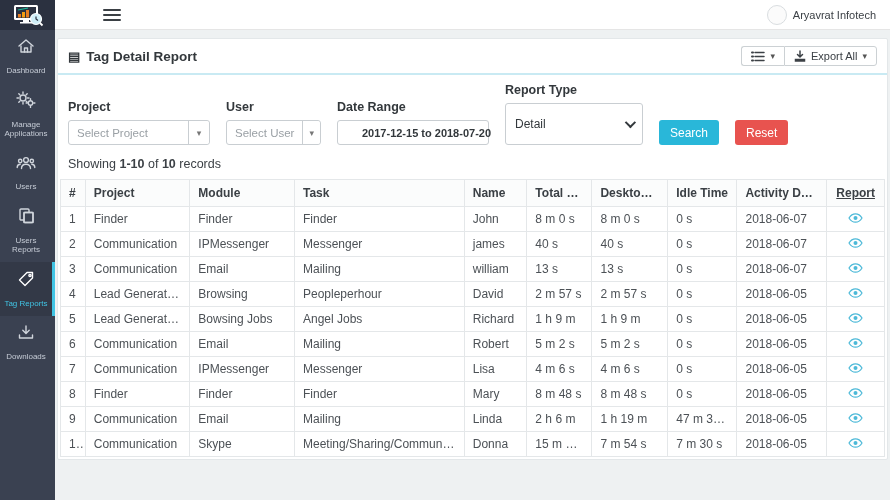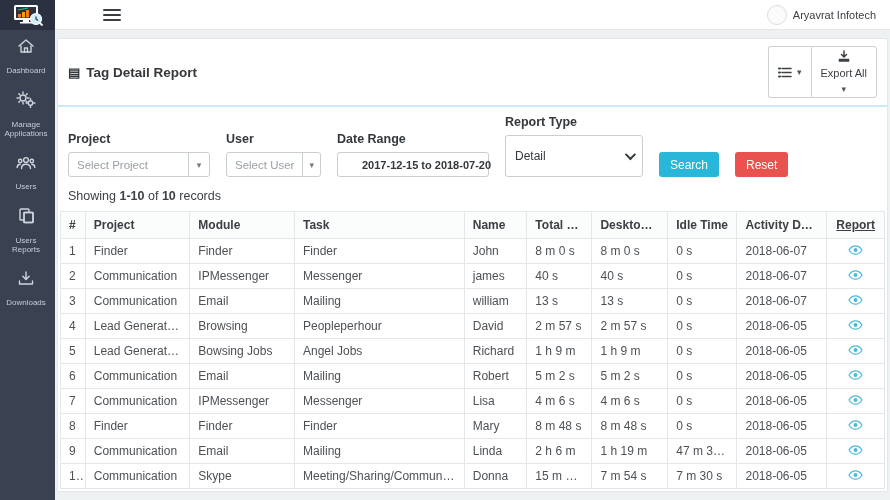--- a/index.html
+++ b/index.html
@@ -33,21 +33,21 @@
   
   .content{position:absolute;top:30px;left:55px;right:0;bottom:0;background:var(--page-bg);padding:8px 2px 0 2px;overflow:hidden;}
   .panel{background:#fff;border:1px solid var(--panel-border);border-radius:2px;}
 
   .panel-head{display:flex;align-items:center;justify-content:space-between;padding:7px 10px;border-bottom:2px solid var(--divider-cyan);}
   .page-title{font-size:13.5px;font-weight:bold;color:#33383c;display:flex;align-items:center;gap:6px;}
   .title-glyph{font-size:13px;color:#33383c;}
   .btn-group{display:flex;}
   .btn-group button{display:flex;align-items:center;gap:5px;background:#fff;border:1px solid #ccd1d4;padding:3px 9px;font-size:11px;color:#3c4146;cursor:pointer;font-family:inherit;}
   .btn-group button:first-child{border-radius:3px 0 0 3px;border-right:none;}
-  .btn-group button:last-child{border-radius:0 3px 3px 0;flex-direction:column;}
+  .btn-group button:last-child{border-radius:0 3px 3px 0;}
   .caret{font-size:9px;color:#555;}
   .btn-group svg{stroke:#3c4146;fill:none;stroke-width:1.5;stroke-linecap:round;}
 
   
   .filters{display:flex;align-items:flex-end;gap:16px;padding:8px 10px 10px 10px;flex-wrap:nowrap;}
   .fgroup{display:flex;flex-direction:column;gap:6px;}
   .fgroup .flabel{font-weight:bold;font-size:12.5px;color:#33383c;}
   .sel2{display:flex;align-items:center;border:1px solid #c9ced2;border-radius:3px;height:25px;background:#fff;cursor:pointer;}
   .sel2 .ph{padding:0 8px;color:#9aa0a5;font-size:11.5px;flex:1;white-space:nowrap;}
   .sel2 .car{width:21px;align-self:stretch;border-left:1px solid #c9ced2;display:flex;align-items:center;justify-content:center;color:#777;font-size:9px;background:#fff;border-radius:0 3px 3px 0;}
@@ -136,20 +136,27 @@
     </svg>
     <span class="lbl">Users</span>
   </div>
   <div class="side-item">
     <svg width="18" height="17" viewBox="0 0 18 17">
       <rect x="3" y="2" width="9" height="11" rx="1"></rect>
         <path d="M7 5.5 h9 v10 h-9 z" fill="#3a4151"></path>
         <rect x="7" y="5.5" width="9" height="10" rx="1"></rect>
     </svg>
     <span class="lbl">Users Reports</span>
+  </div>
+  <div class="side-item active">
+    <svg width="20" height="17" viewBox="0 0 20 17">
+      <path d="M11 2.5 h5.5 v5.5 L9 15.5 3.5 10 Z"></path>
+        <circle cx="14" cy="5.5" r="1.1"></circle>
+    </svg>
+    <span class="lbl">Tag Reports</span>
   </div>
   <div class="side-item">
     <svg width="18" height="16" viewBox="0 0 18 16">
       <path d="M9 2 v7 M5.8 6.2 L9 9.4 12.2 6.2"></path>
         <path d="M2.5 11 v3 h13 v-3"></path>
     </svg>
     <span class="lbl">Downloads</span>
   </div>
 </nav>
 

